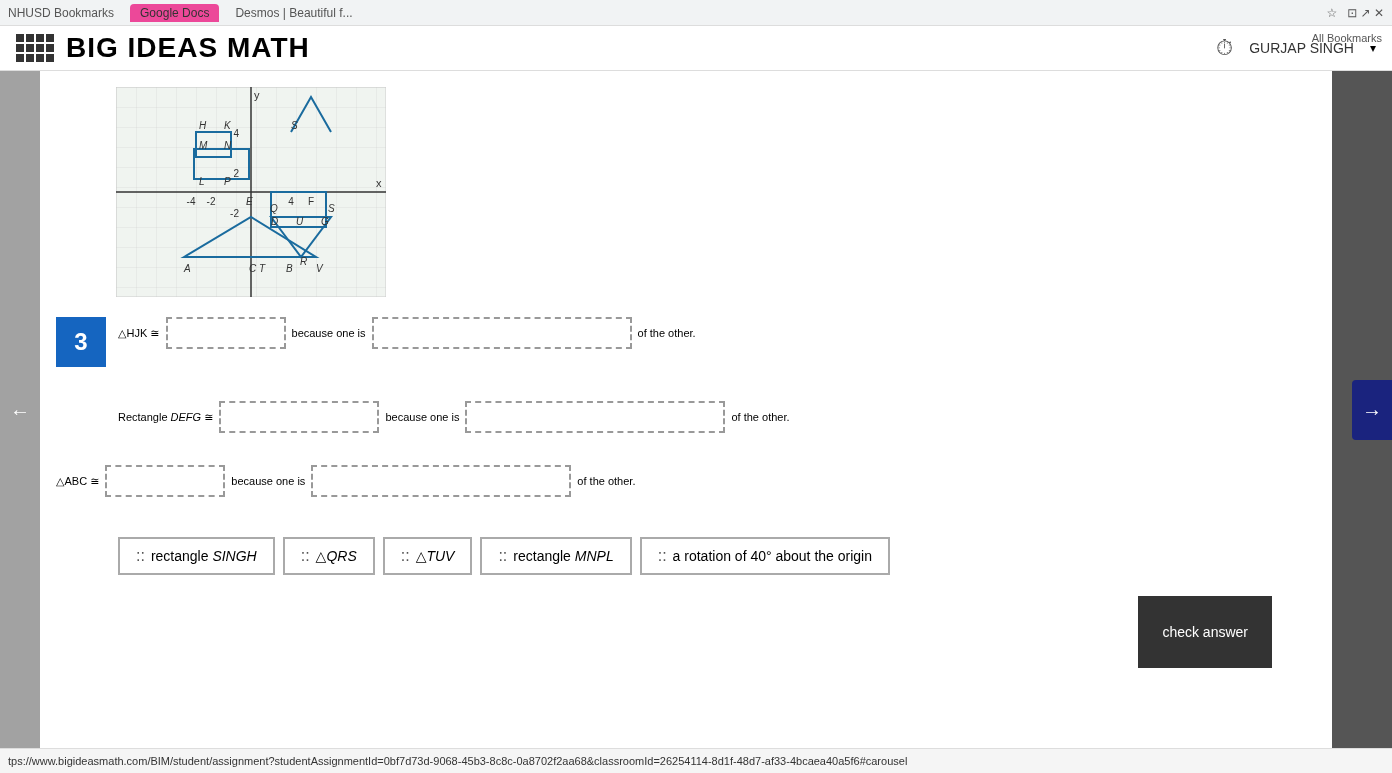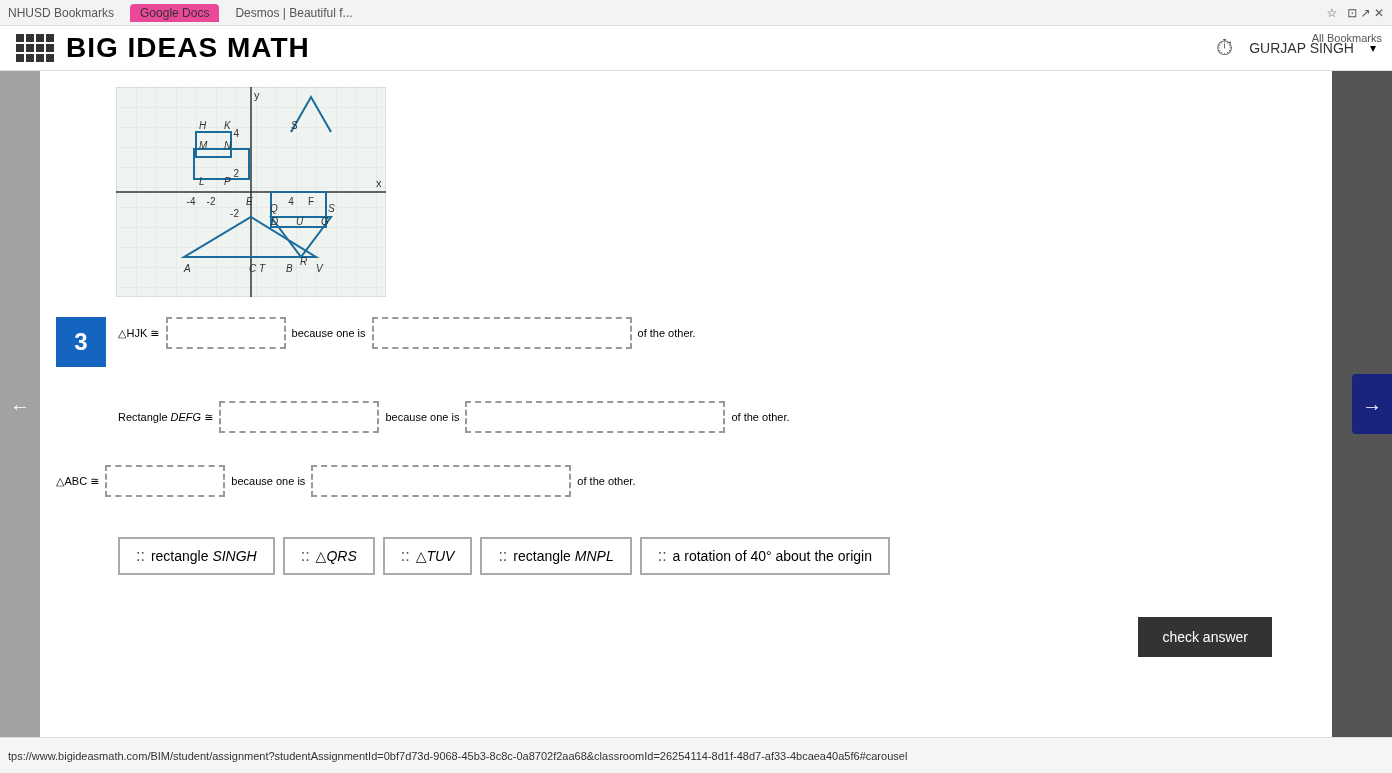--- a/index.html
+++ b/index.html
@@ -209,31 +209,31 @@
     .tile-dots {
       color: #555;
       font-size: 16px;
     }
 
     
     .check-answer-btn {
       background: #333;
       color: #fff;
       border: none;
-      padding: 12px 24px;
+      padding: 28px 24px;
       font-size: 14px;
       cursor: pointer;
       position: absolute;
       right: 20px;
       bottom: 100px;
     }
 
     
     .status-bar {
-      height: 36px;
+      height: 25px;
       background: #f5f5f5;
       border-top: 1px solid #ddd;
       font-size: 11px;
       color: #333;
       padding: 2px 8px;
       display: flex;
       align-items: center;
     }
 
     .math-italic { font-style: italic; }

